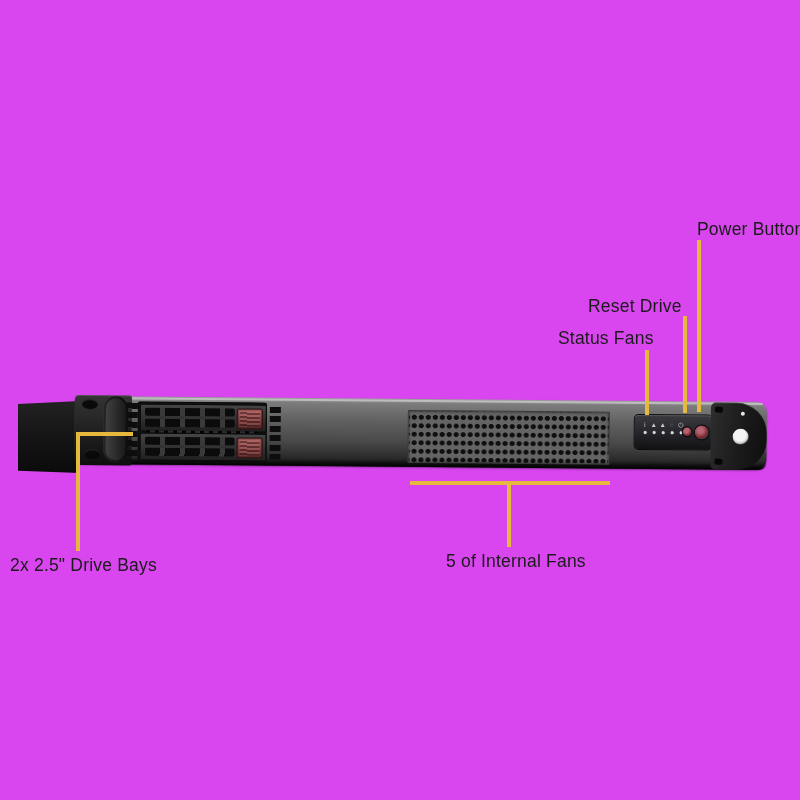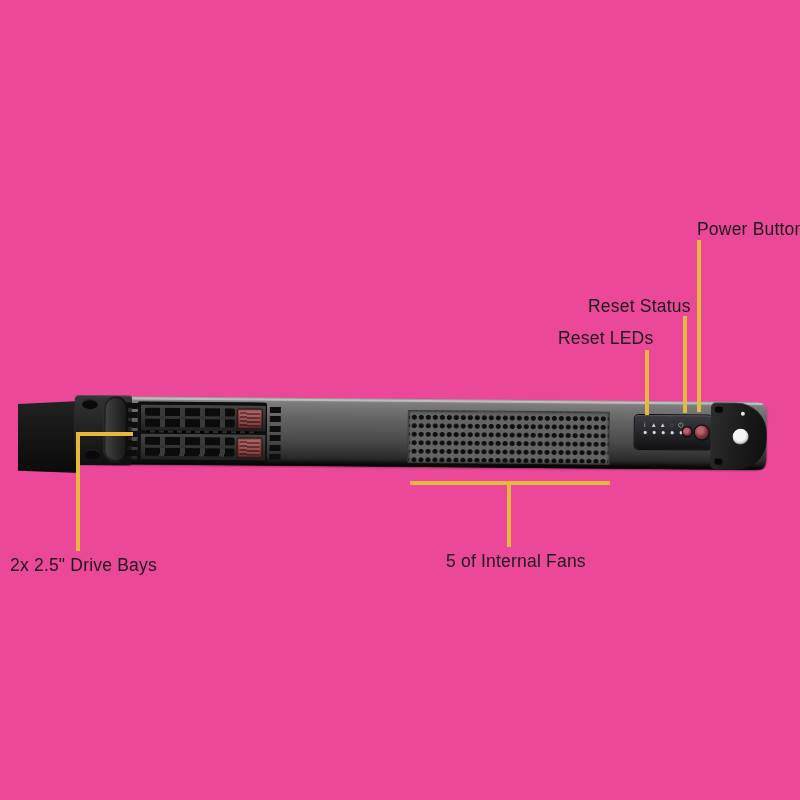--- a/index.html
+++ b/index.html
@@ -1,17 +1,17 @@
 <!DOCTYPE html>
 <html><head>
 <meta charset="utf-8">
 <style>
   html,body{margin:0;padding:0;}
   body{width:800px;height:800px;background:#ffffff;font-family:"Liberation Sans",sans-serif;overflow:hidden;}
-  .scene{position:relative;width:800px;height:800px;background:#ec4899;}
+  .scene{position:relative;width:800px;height:800px;background:#d946ef;}
 
   
   .callout-label{position:absolute;color:#1b1b1b;font-size:17.5px;line-height:20px;white-space:nowrap;letter-spacing:.2px;}
   #label-power{left:697px;top:219px;}
   #label-reset{left:588px;top:296px;}
   #label-status{left:558px;top:328px;}
   #label-drives{left:10px;top:555px;}
   #label-fans{left:446px;top:551px;}
 
   
@@ -172,18 +172,18 @@
 
   <div class="callout-line" id="line-power"></div>
   <div class="callout-line" id="line-reset"></div>
   <div class="callout-line" id="line-status"></div>
   <div class="callout-line" id="line-drives-h"></div>
   <div class="callout-line" id="line-drives-v"></div>
   <div class="callout-line" id="line-fans-h"></div>
   <div class="callout-line" id="line-fans-v"></div>
 
   <div class="callout-label" id="label-power">Power Button</div>
-  <div class="callout-label" id="label-reset">Reset Status</div>
-  <div class="callout-label" id="label-status">Reset LEDs</div>
+  <div class="callout-label" id="label-reset">Reset Drive</div>
+  <div class="callout-label" id="label-status">Status Fans</div>
   <div class="callout-label" id="label-drives">2x 2.5" Drive Bays</div>
   <div class="callout-label" id="label-fans">5 of Internal Fans</div>
 
 </div>
 
 </body></html>

